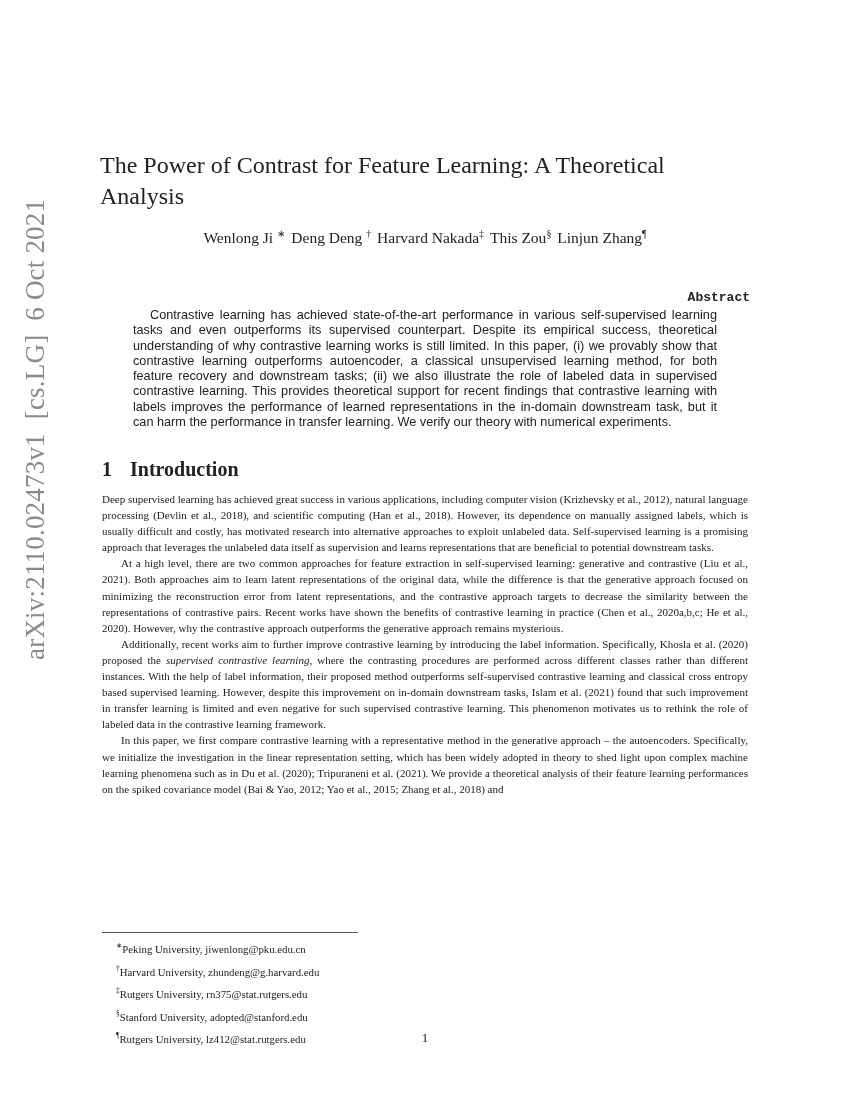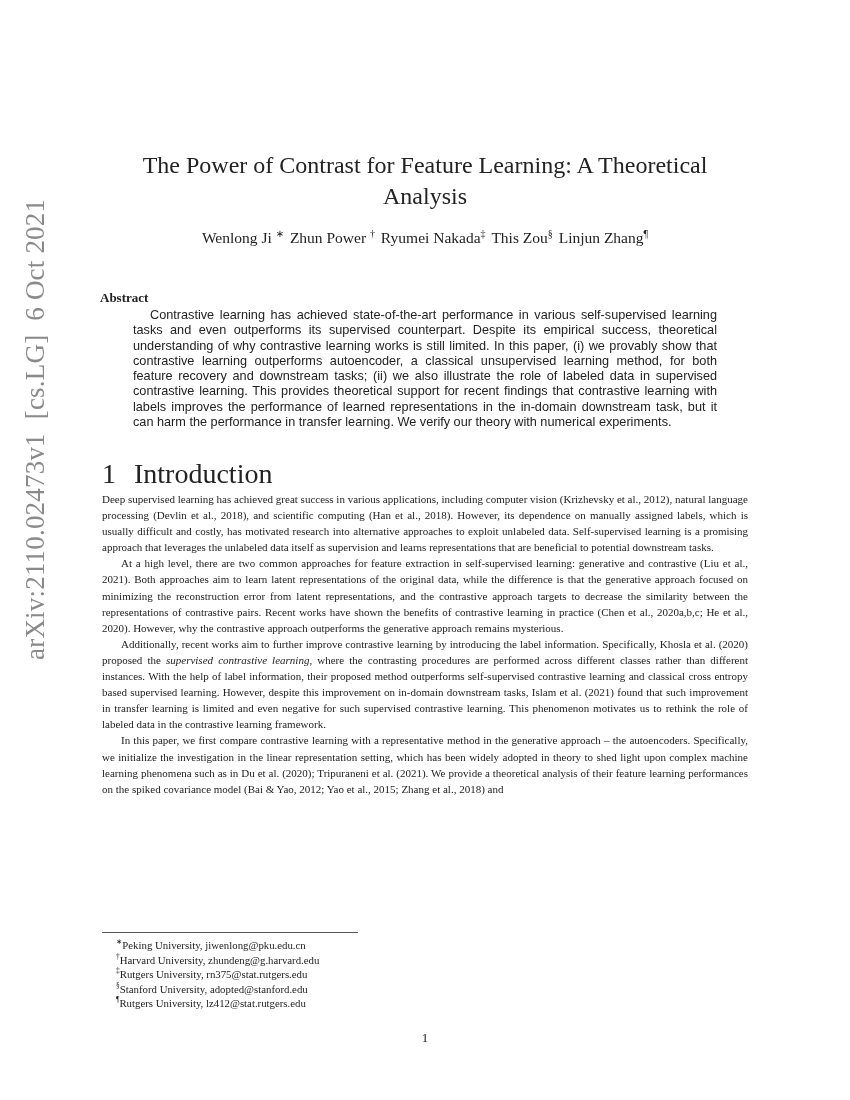--- a/index.html
+++ b/index.html
@@ -2,56 +2,56 @@
 <html><head>
   <meta charset="utf-8">
   <style>
     html, body { margin: 0; padding: 0; background: #ffffff; }
     body { width: 850px; height: 1100px; position: relative; overflow: hidden;
            font-family: "DejaVu Serif", "Liberation Serif", serif; color: #222; }
     #stamp { position: absolute; left: 20px; top: 660px; width: 370px; height: 40px;
              transform-origin: 0 0; transform: rotate(-90deg);
              font-family: "Liberation Serif", serif; font-size: 27px; color: #8a8a8a;
              white-space: pre; letter-spacing: 0.2px; }
-    #title { position: absolute; left: 100px; width: 650px; top: 150px; text-align: center;
+    #title { position: absolute; left: 100px; width: 650px; top: 150px; 
              font-family: "Liberation Serif", serif; font-size: 24px; line-height: 31px; color: #222; }
     #authors { position: absolute; left: 100px; width: 650px; top: 228px; text-align: center;
                font-family: "Liberation Serif", serif; font-size: 15.5px; color: #222; }
     #authors span.author { margin: 0 1px; }
     #authors sup { font-size: 10px; }
-    #abstract-head { position: absolute; left: 100px; width: 650px; top: 290px; text-align: left;
-                     font-family: Liberation Serif, serif; font-weight: bold; font-size: 13px; }
+    #abstract-head { position: absolute; left: 100px; width: 650px; top: 290px; text-align: right;
+                     font-family: Liberation Mono, monospace; font-weight: bold; font-size: 13px; }
     #abstract { position: absolute; left: 133px; width: 584px; top: 308px;
                 font-family: Liberation Sans, sans-serif; font-size: 12.7px; line-height: 15.3px;
                 text-align: justify; text-indent: 17px; hyphens: manual; }
     #sec-head { position: absolute; left: 102px; top: 458px; font-family: "Liberation Serif", serif;
-                font-size: 28px; font-weight: normal; }
+                font-size: 20px; font-weight: bold; }
     #sec-head .num { margin-right: 18px; }
     .body { position: absolute; left: 102px; width: 646px; font-family: "Liberation Serif", serif;
             font-size: 11px; line-height: 16.1px; text-align: justify; }
     .body p { margin: 0; text-indent: 19px; }
     .body p.first { text-indent: 0; }
     #rule { position: absolute; left: 102px; top: 932px; width: 256px; border-top: 1px solid #555; }
     #footnotes { position: absolute; left: 116px; top: 936px; font-family: "Liberation Serif", serif;
-                 font-size: 10.8px; line-height: 12px; color: #222; }
+                 font-size: 10.8px; line-height: 19px; color: #222; }
     #footnotes sup { font-size: 7.5px; }
     #pagenum { position: absolute; left: 0; width: 850px; top: 1030px; text-align: center;
                font-family: "Liberation Serif", serif; font-size: 13px; }
   </style>
 </head>
 <body>
 
 <div id="stamp">arXiv:2110.02473v1  [cs.LG]  6 Oct 2021</div>
 
 <div id="title">The Power of Contrast for Feature Learning: A Theoretical Analysis</div>
 
 <div id="authors">
   <span class="author"><span>Wenlong Ji</span> <sup>∗</sup></span>
-  <span class="author"><span>Zhun Power</span> <sup>†</sup></span>
-  <span class="author"><span>Ryumei Nakada</span><sup>‡</sup></span>
+  <span class="author"><span>Deng Deng</span> <sup>†</sup></span>
+  <span class="author"><span>Harvard Nakada</span><sup>‡</sup></span>
   <span class="author"><span>This Zou</span><sup>§</sup></span>
   <span class="author"><span>Linjun Zhang</span><sup>¶</sup></span>
 </div>
 
 <div id="abstract-head">Abstract</div>
 <div id="abstract">Contrastive learning has achieved state-of-the-art performance in various self-supervised learning tasks and even outperforms its supervised counterpart. Despite its empirical success, theoretical understanding of why contrastive learning works is still limited. In this paper, (i) we provably show that contrastive learning outperforms autoencoder, a classical unsupervised learning method, for both feature recovery and downstream tasks; (ii) we also illustrate the role of labeled data in supervised contrastive learning. This provides theoretical support for recent findings that contrastive learning with labels improves the performance of learned representations in the in-domain downstream task, but it can harm the performance in transfer learning. We verify our theory with numerical experiments.</div>
 
 <div id="sec-head">
   <span class="num">1</span><span>Introduction</span>
 </div>

